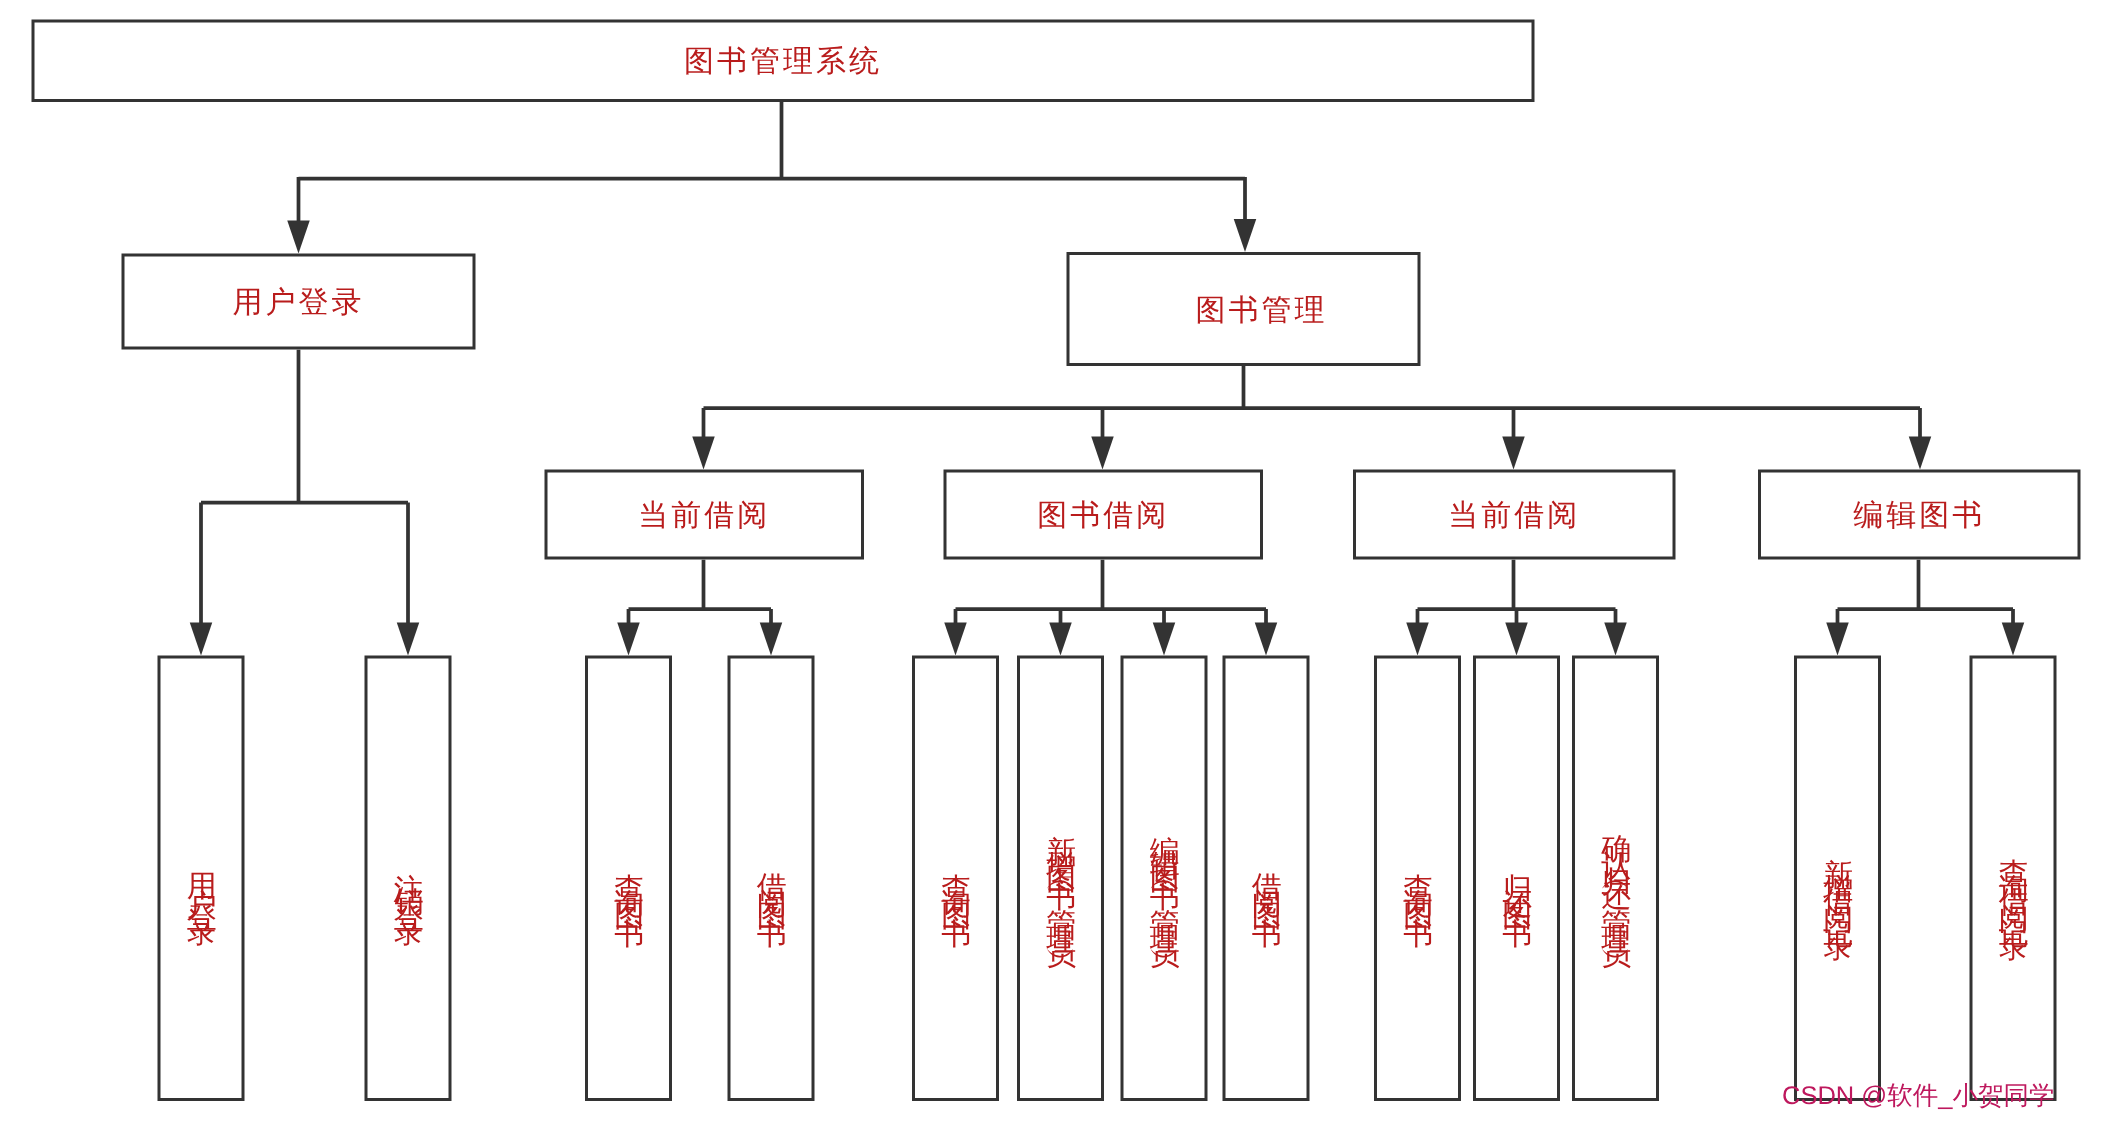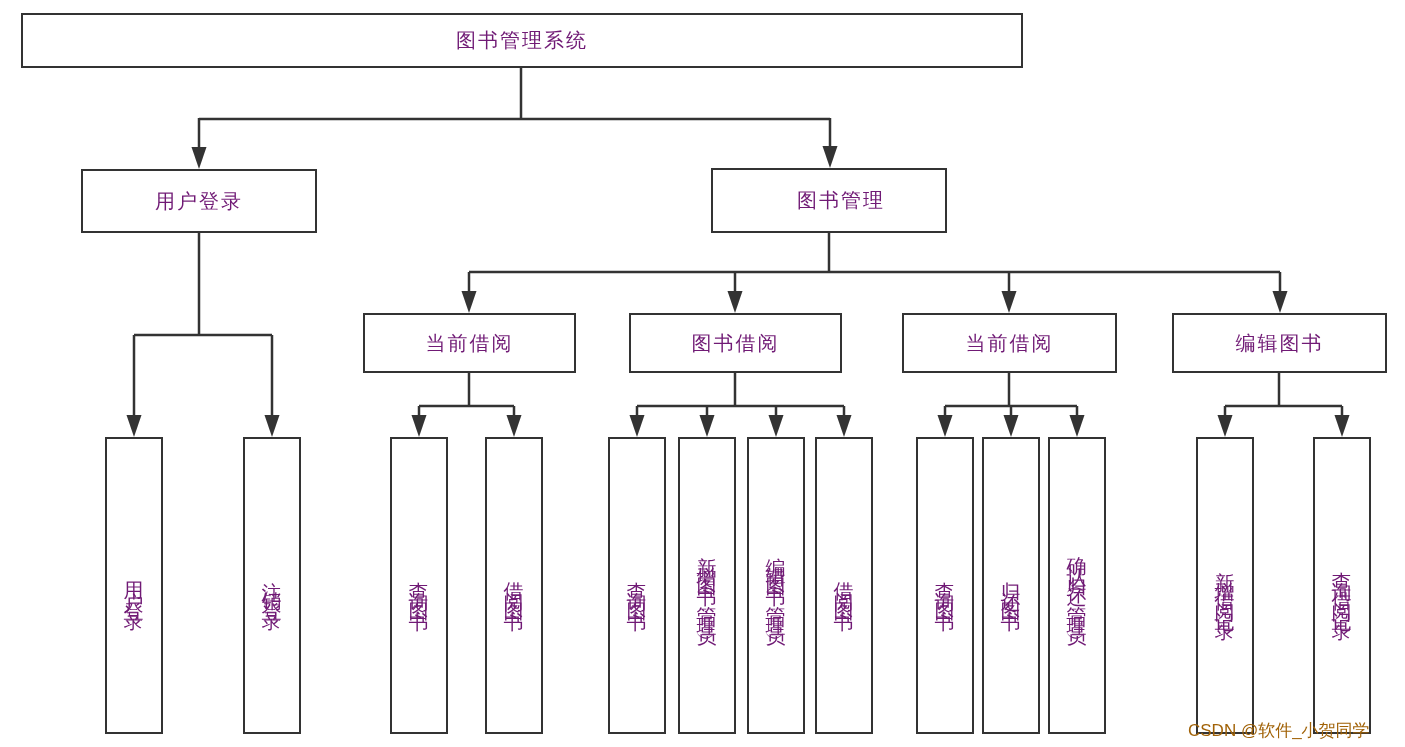--- a/index.html
+++ b/index.html
@@ -22,48 +22,48 @@
     z-index: 1;
   }
   .node {
     position: absolute;
     box-sizing: border-box;
     border: 2.5px solid #333333;
     background: #ffffff;
     display: flex;
     align-items: center;
     justify-content: center;
-    color: #701a75;
+    color: #b91c1c;
     z-index: 2;
   }
   .node.h span {
     font-size: 20px;
     letter-spacing: 2px;
     white-space: nowrap;
   }
   .node.v span {
     writing-mode: vertical-rl;
     text-orientation: mixed;
     font-size: 20px;
     letter-spacing: 10px;
     line-height: 1;
   }
   .watermark {
     position: absolute;
     left: 1188px;
     top: 719px;
     font-size: 17px;
-    color: #a16207;
+    color: #be185d;
     white-space: nowrap;
     z-index: 3;
   }
   
   .n-root            { left: 21px;   top: 13px;  width: 1002px; height: 55px; }
   .n-user-login      { left: 81px;   top: 169px; width: 236px;  height: 64px; }
-  .n-book-mgmt       { left: 711px;  top: 168px; width: 236px;  height: 65px; padding-left: 24px; }
+  .n-book-mgmt       { left: 711px;  top: 168px; width: 236px;  height: 76px; padding-left: 24px; }
   .n-new-book-rec    { left: 363px;  top: 313px; width: 213px;  height: 60px; }
   .n-book-borrow     { left: 629px;  top: 313px; width: 213px;  height: 60px; }
   .n-current-borrow  { left: 902px;  top: 313px; width: 215px;  height: 60px; }
   .n-borrow-records  { left: 1172px; top: 313px; width: 215px;  height: 60px; }
   .leaf              { top: 437px; width: 58px; height: 297px; }
   .n-leaf-1  { left: 105px; }
   .n-leaf-2  { left: 243px; }
   .n-leaf-3  { left: 390px; }
   .n-leaf-4  { left: 485px; }
   .n-leaf-5  { left: 608px; }

